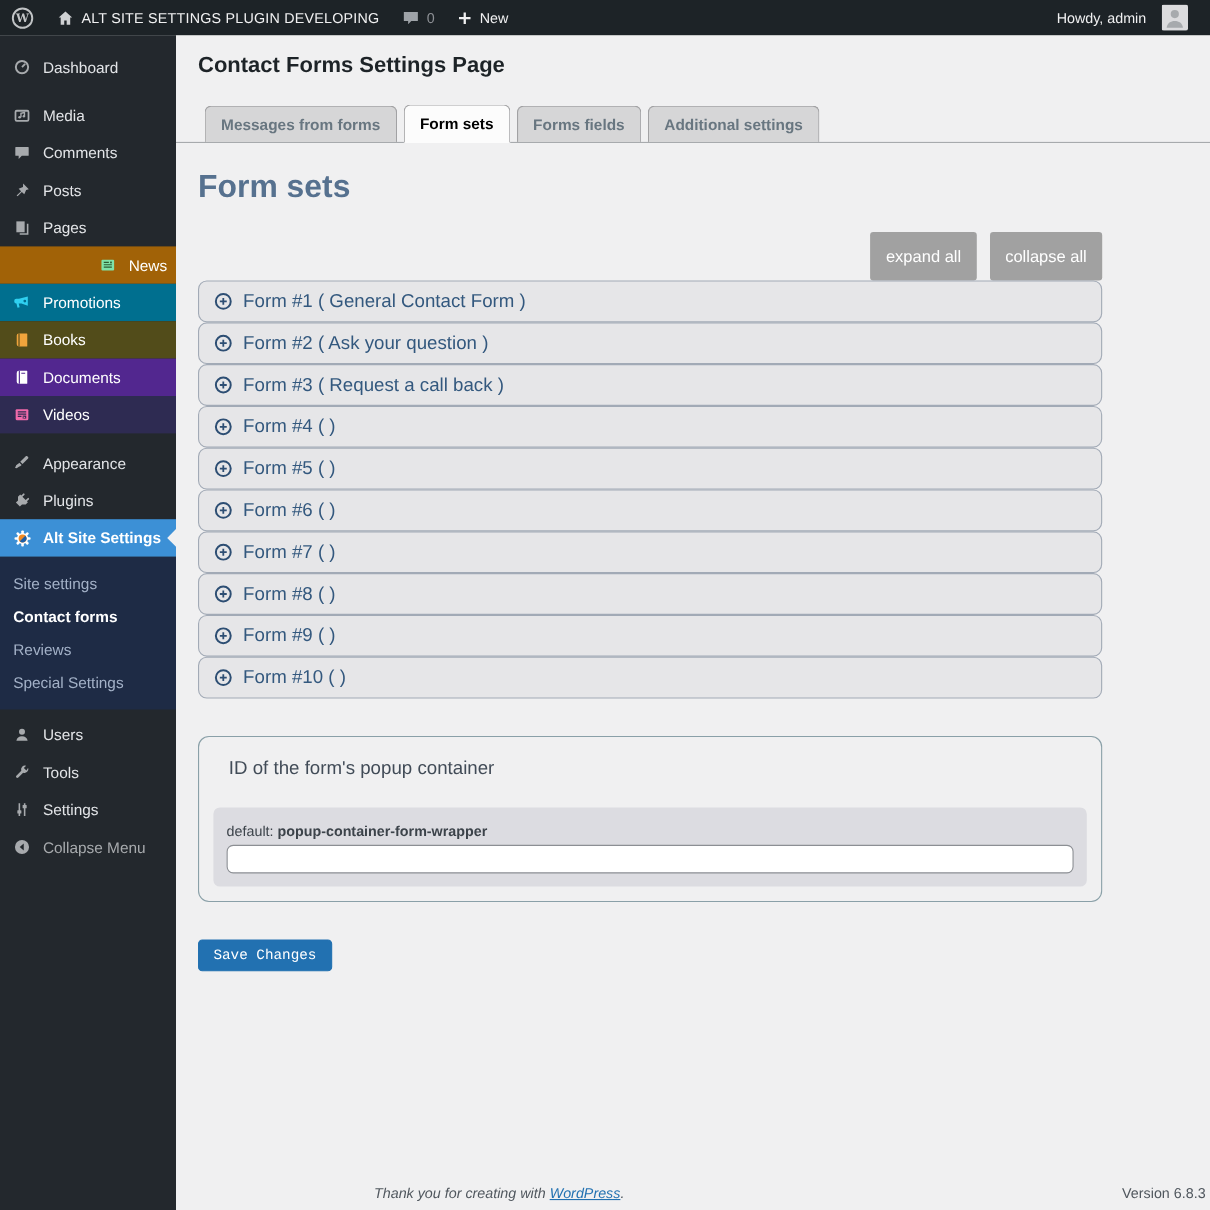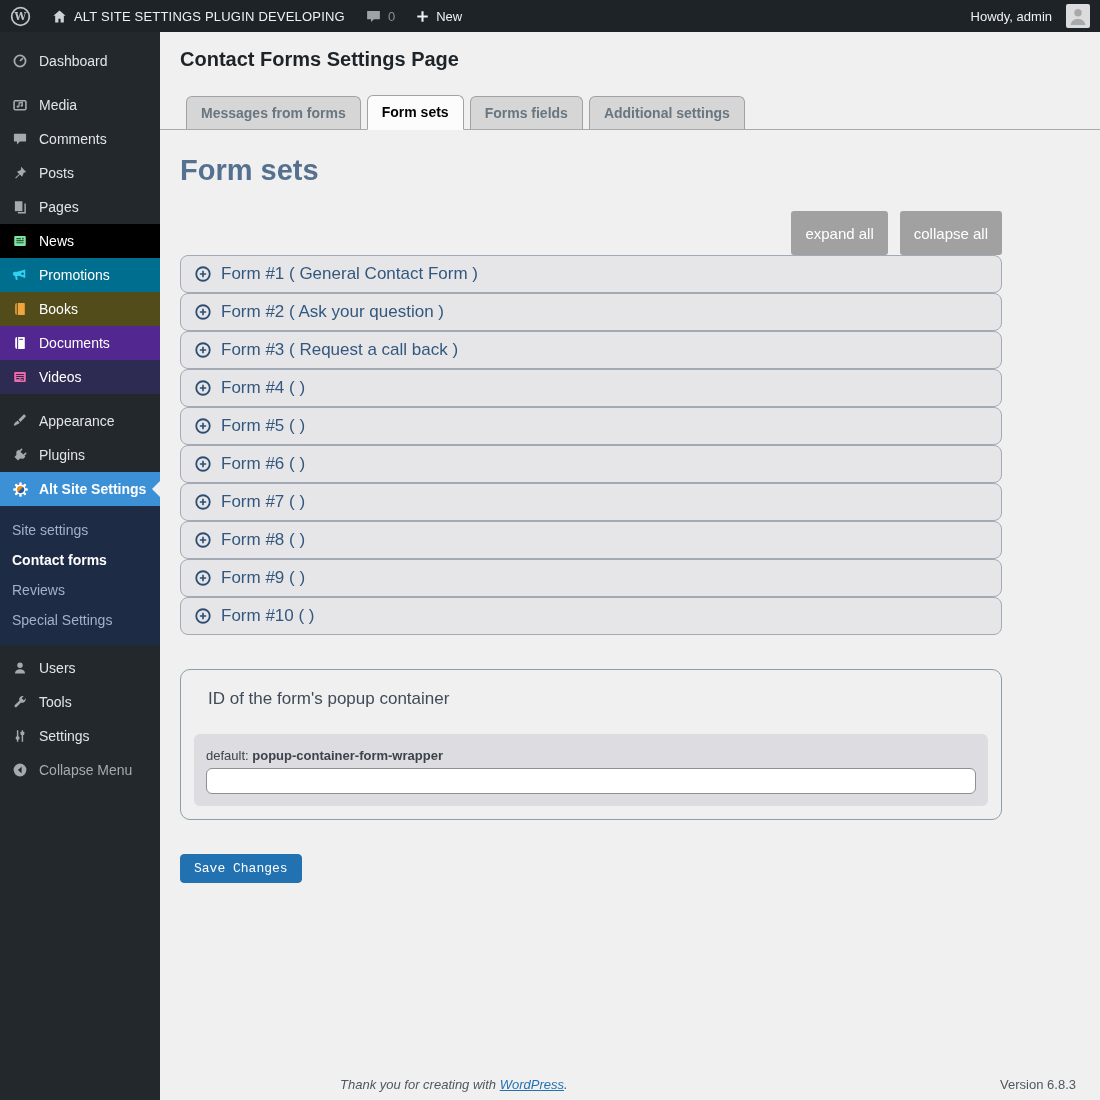--- a/index.html
+++ b/index.html
@@ -7,31 +7,31 @@
   body { font-family:"Liberation Sans", sans-serif; background:#f0f0f1; color:#1d2327; }
 
   
   .adminbar { position:absolute; top:0; left:0; width:1100px; height:32px;
     background:#1d2327; display:flex; align-items:center; justify-content:space-between;
     color:#f0f0f1; font-size:13px; z-index:50; }
   .ab-left { display:flex; align-items:center; height:100%; }
   .ab-item { display:flex; align-items:center; gap:6px; padding:0 10px; height:100%; cursor:pointer; }
   .ab-title { text-transform:none; letter-spacing:.2px; }
   .ab-count { color:#8c8f94; }
-  .ab-right { display:flex; align-items:flex-end; height:100%; padding-right:0; }
+  .ab-right { display:flex; align-items:flex-end; height:100%; padding-right:10px; }
   .avatar { width:24px; height:24px; margin-left:8px; border-radius:2px; overflow:hidden; flex:none; }
 
   
   .sidebar { position:absolute; top:32px; left:0; bottom:0; width:160px; background:#23282d;
     padding-top:12px; font-size:14px; color:#e2e4e7; }
   .mi { position:relative; display:flex; align-items:center; gap:10px; height:34px;
     padding:0 8px 0 11px; cursor:pointer; white-space:nowrap; }
   .mi .icon { width:18px; display:flex; justify-content:center; color:#a7aaad; flex:none; }
   .sep { height:10px; }
-  .mi-news       { background:#000000; color:#fff; } .mi-news .icon       { color:#7fe3a8; }
+  .mi-news       { background:#a16207; color:#fff;justify-content:flex-end; } .mi-news .icon       { color:#7fe3a8; }
   .mi-promotions { background:#006f8f; color:#fff; } .mi-promotions .icon { color:#2fd0f0; }
   .mi-books      { background:#524c1a; color:#fff; } .mi-books .icon      { color:#f0a43c; }
   .mi-documents  { background:#52278f; color:#fff; } .mi-documents .icon  { color:#ffffff; }
   .mi-videos     { background:#2e2b52; color:#fff; } .mi-videos .icon     { color:#f06aaa; }
   .mi-active { background:#3c90d6; color:#fff; font-weight:700; }
   .mi-active .icon { color:#fff; }
   .mi-active .cur-arrow { position:absolute; right:0; top:50%; transform:translateY(-50%);
     width:0; height:0; border-top:8px solid transparent; border-bottom:8px solid transparent;
     border-right:8px solid #f0f0f1; }
   .submenu { background:#1e2b45; padding:9px 0 10px; }
@@ -71,21 +71,21 @@
   .default-line { font-size:13px; color:#3c434a; }
   .default-line b { font-weight:700; }
   .popup-input { display:block; width:100%; height:26px; margin-top:5px; background:#fff;
     border:1px solid #8c8f94; border-radius:6px; font-family:inherit; font-size:13px;
     padding:0 8px; color:#2c3338; }
 
   .save-btn { margin-top:34px; background:#2271b1; color:#fff; border:1px solid #2271b1;
     border-radius:4px; font-family:Liberation Mono, monospace; font-size:13px; font-weight:400;
     padding:6px 13px; height:29px; cursor:pointer; }
 
-  .footer { position:absolute; left:180px; right:24px; bottom:8px; display:flex;
+  .footer { position:absolute; left:180px; right:4px; bottom:8px; display:flex;
     justify-content:space-between; align-items:flex-end; font-size:13px; color:#50575e; }
   .thanks { font-style:italic; }
   .thanks a { color:#2271b1; cursor:pointer; text-decoration:underline; }
   .version { color:#50575e;margin-top:48px; }
 
   svg { display:block; }
 </style>
 </head>
 <body>
 

